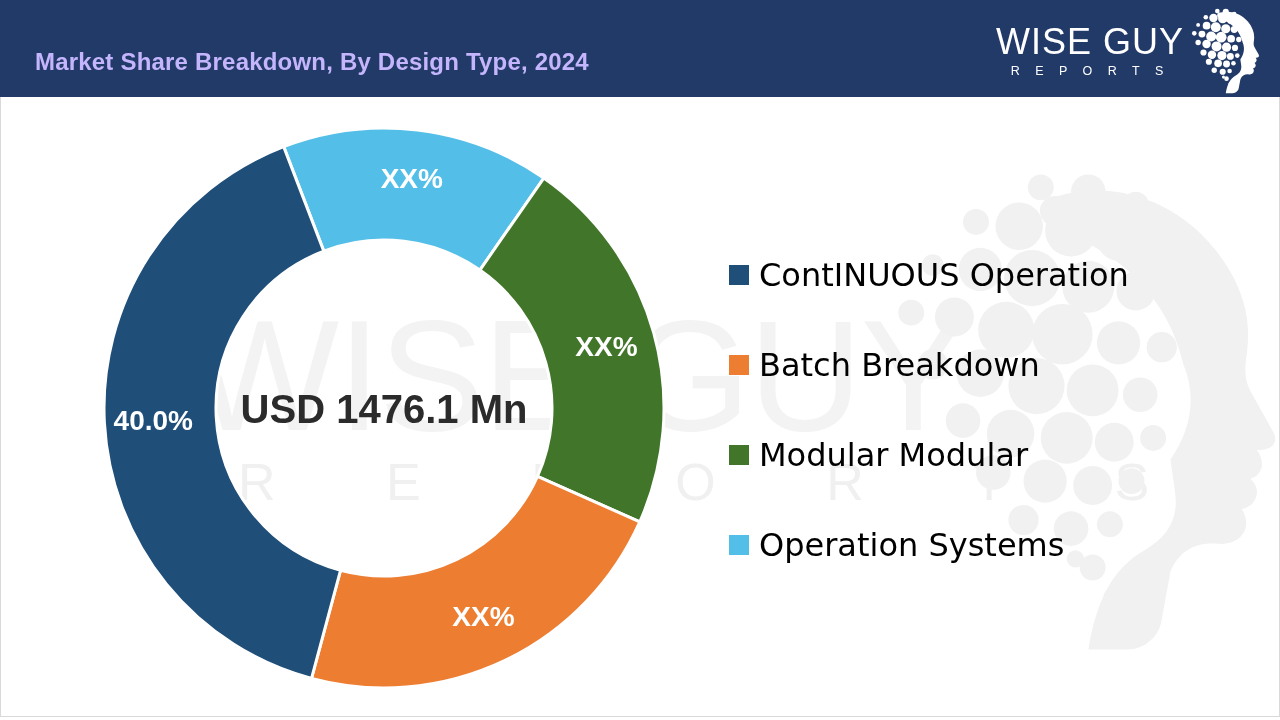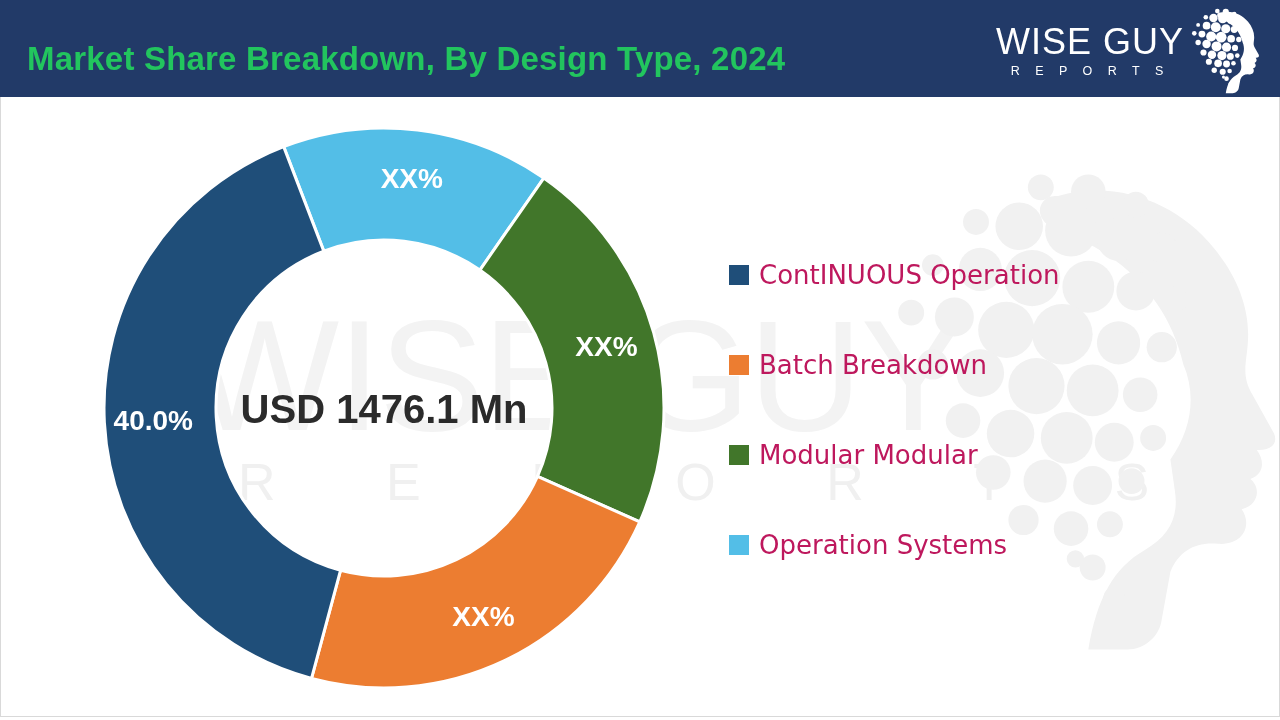--- a/index.html
+++ b/index.html
@@ -5,23 +5,23 @@
   html,body{margin:0;padding:0;background:#ffffff;}
   .page{
     position:relative;width:1280px;height:720px;overflow:hidden;background:#ffffff;
     font-family:"DejaVu Sans", sans-serif;
   }
   
   .header{
     position:absolute;left:0;top:0;width:1280px;height:97px;background:#223A68;
   }
   .title{
-    position:absolute;left:20px;top:33px;margin:7px;
+    position:absolute;left:20px;top:33px;margin:15px;
     font-family:"Liberation Sans", sans-serif;
-    font-size:33px;font-weight:700;color:#22c55e;letter-spacing:.2px;white-space:nowrap;
+    font-size:24px;font-weight:700;color:#c4b5fd;letter-spacing:.2px;white-space:nowrap;
   }
   .logo{
     position:absolute;right:16px;top:8px;display:flex;align-items:flex-start;
     color:#ffffff;
   }
   .logo-text{text-align:center;margin-top:16px;}
   .logo-line1{
     font-family:"Liberation Sans", sans-serif;font-weight:400;
     font-size:36px;letter-spacing:1px;line-height:1;white-space:nowrap;
   }
@@ -49,21 +49,21 @@
     font-family:"Liberation Sans", sans-serif;font-weight:700;font-size:40px;fill:#2b2b2b;
   }
   .seg-label{
     font-family:"Liberation Sans", sans-serif;font-weight:700;font-size:28px;fill:#ffffff;
   }
   
   .legend{position:absolute;left:729px;top:265px;display:flex;flex-direction:column;gap:70px;}
   .legend-row{display:flex;align-items:center;gap:10px;height:20px;}
   .legend-swatch{width:20px;height:20px;flex:0 0 20px;}
   .legend-label{
-    font-family:"DejaVu Sans", sans-serif;font-size:26px;color:#be185d;
+    font-family:"DejaVu Sans", sans-serif;font-size:32px;color:#000000;
     line-height:20px;white-space:nowrap;
   }
   
   .frame-left,.frame-right{position:absolute;top:97px;width:1px;height:619px;background:#d9d9d9;}
   .frame-left{left:0;}
   .frame-right{right:0;}
   .frame-bottom{position:absolute;left:0;top:716px;width:1280px;height:1px;background:#d9d9d9;}
 </style>
 </head>
 <body>

